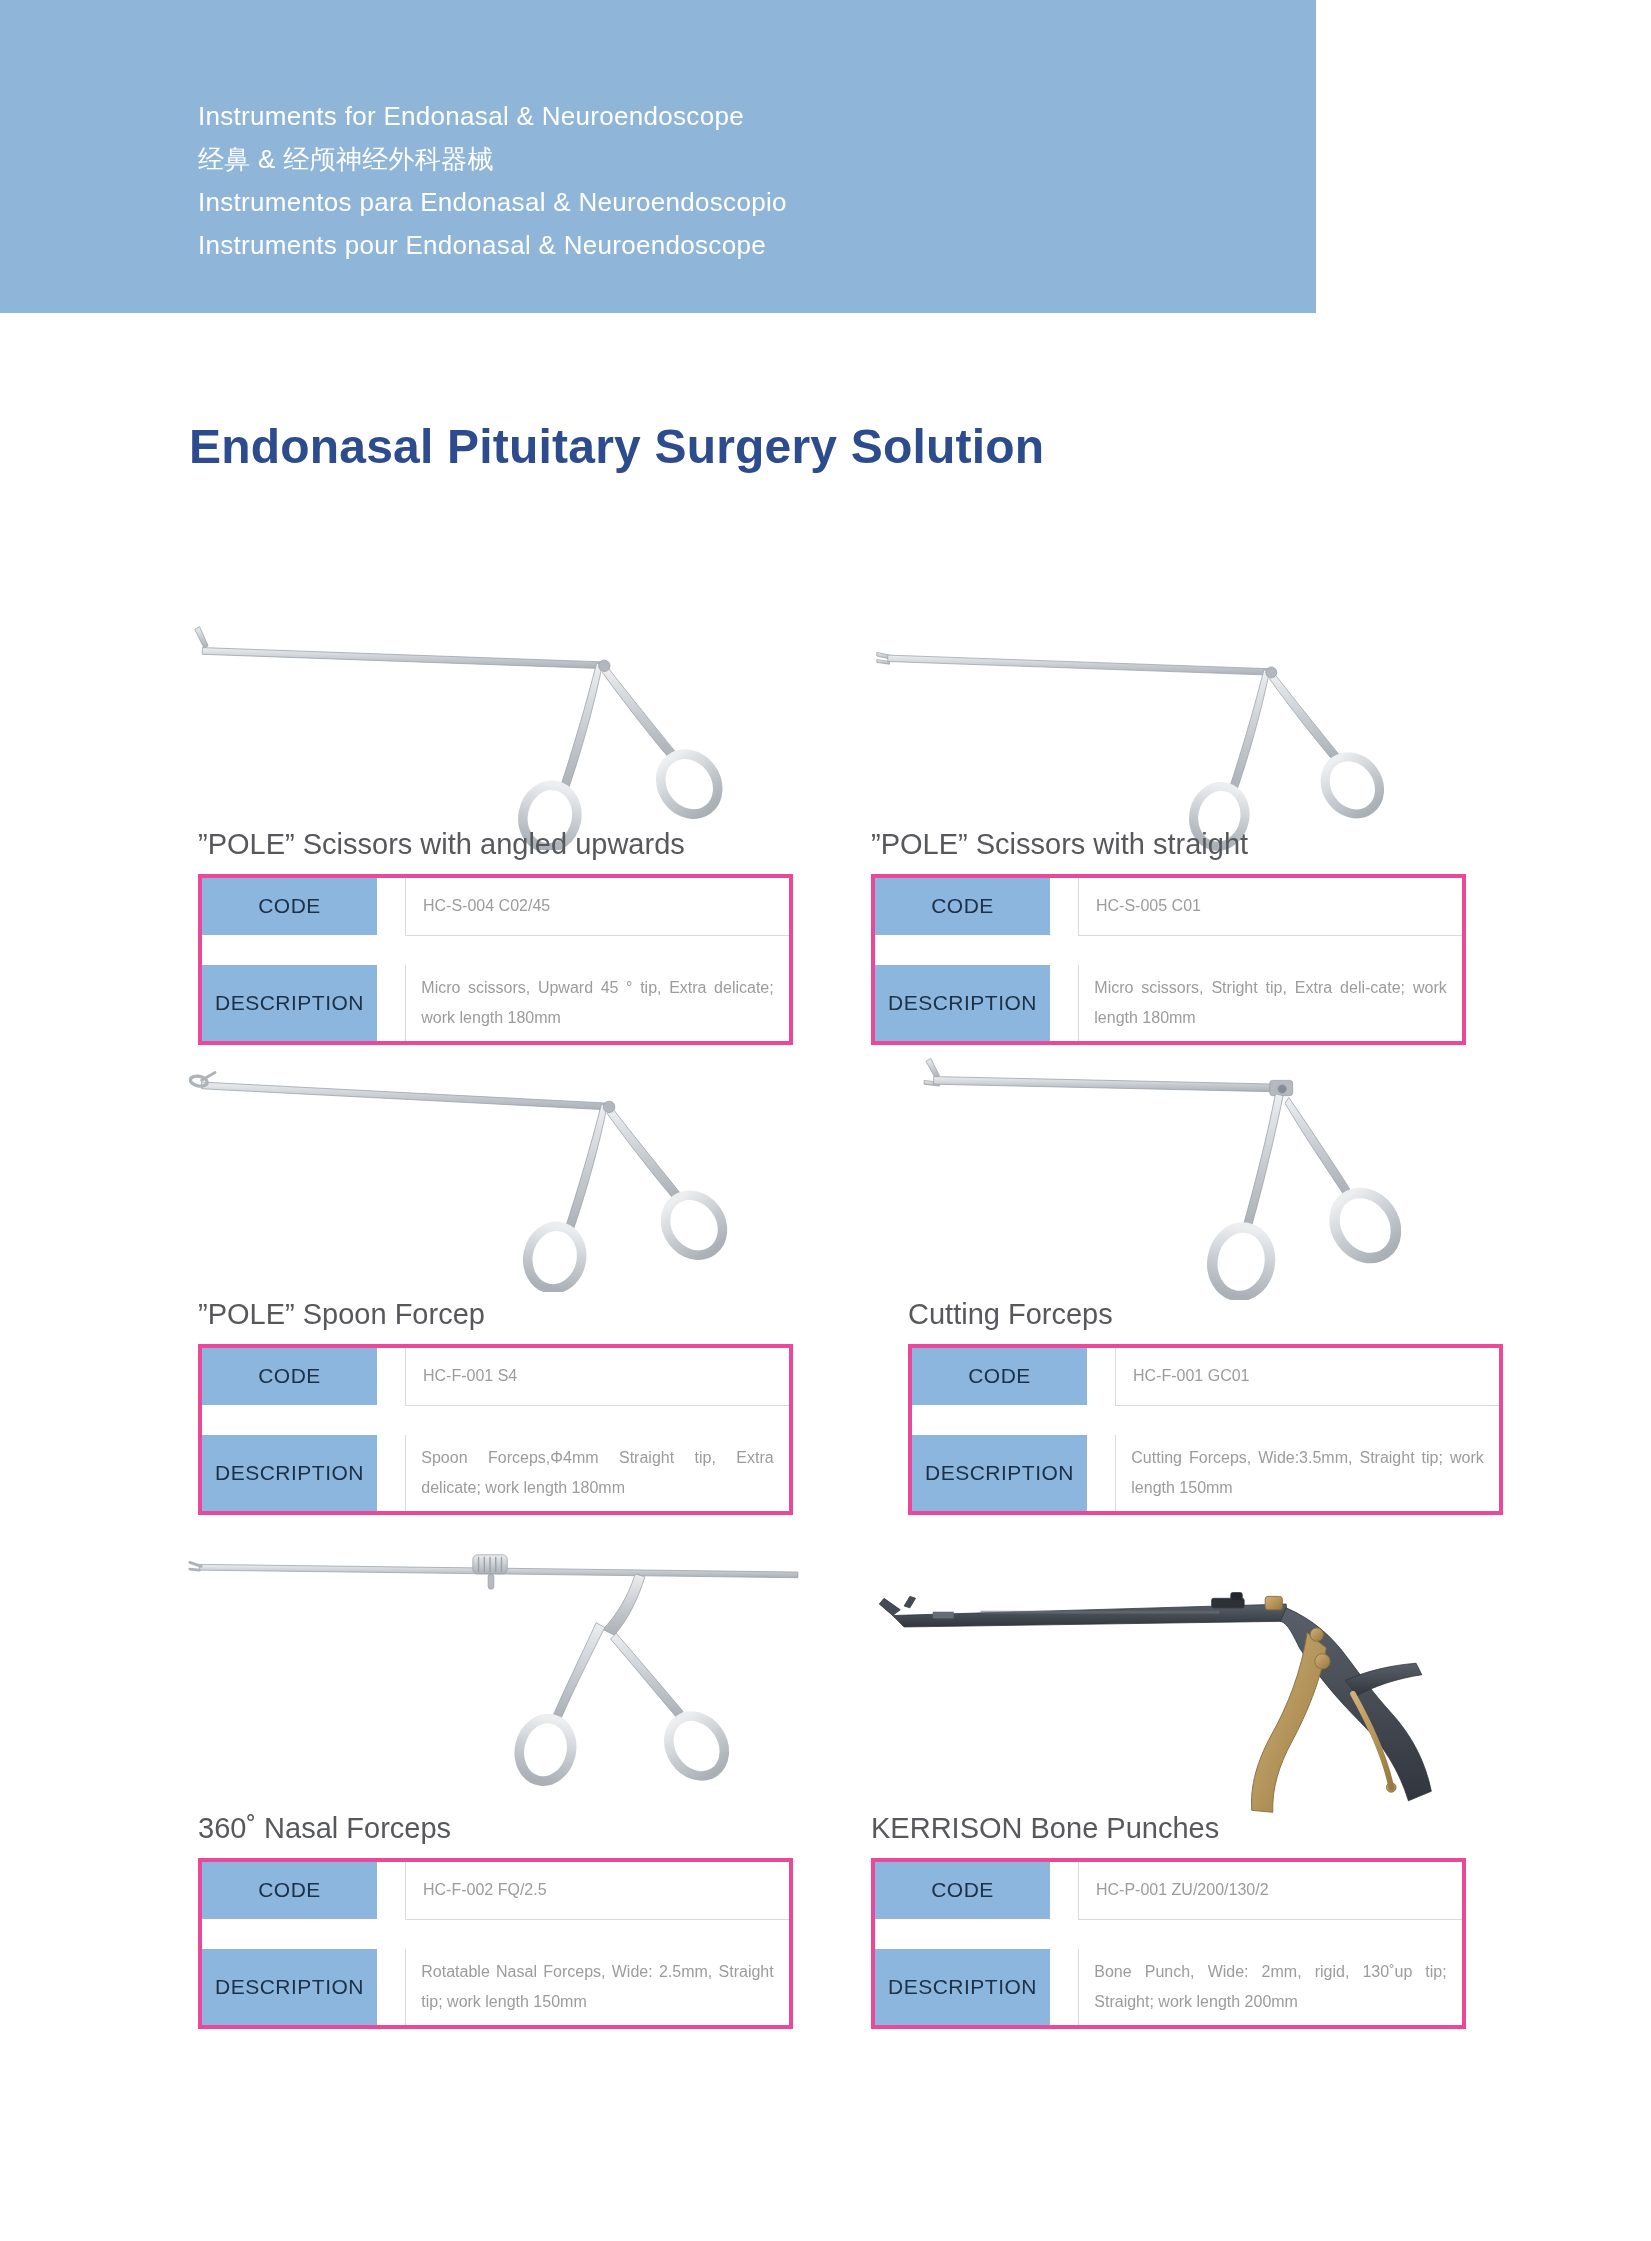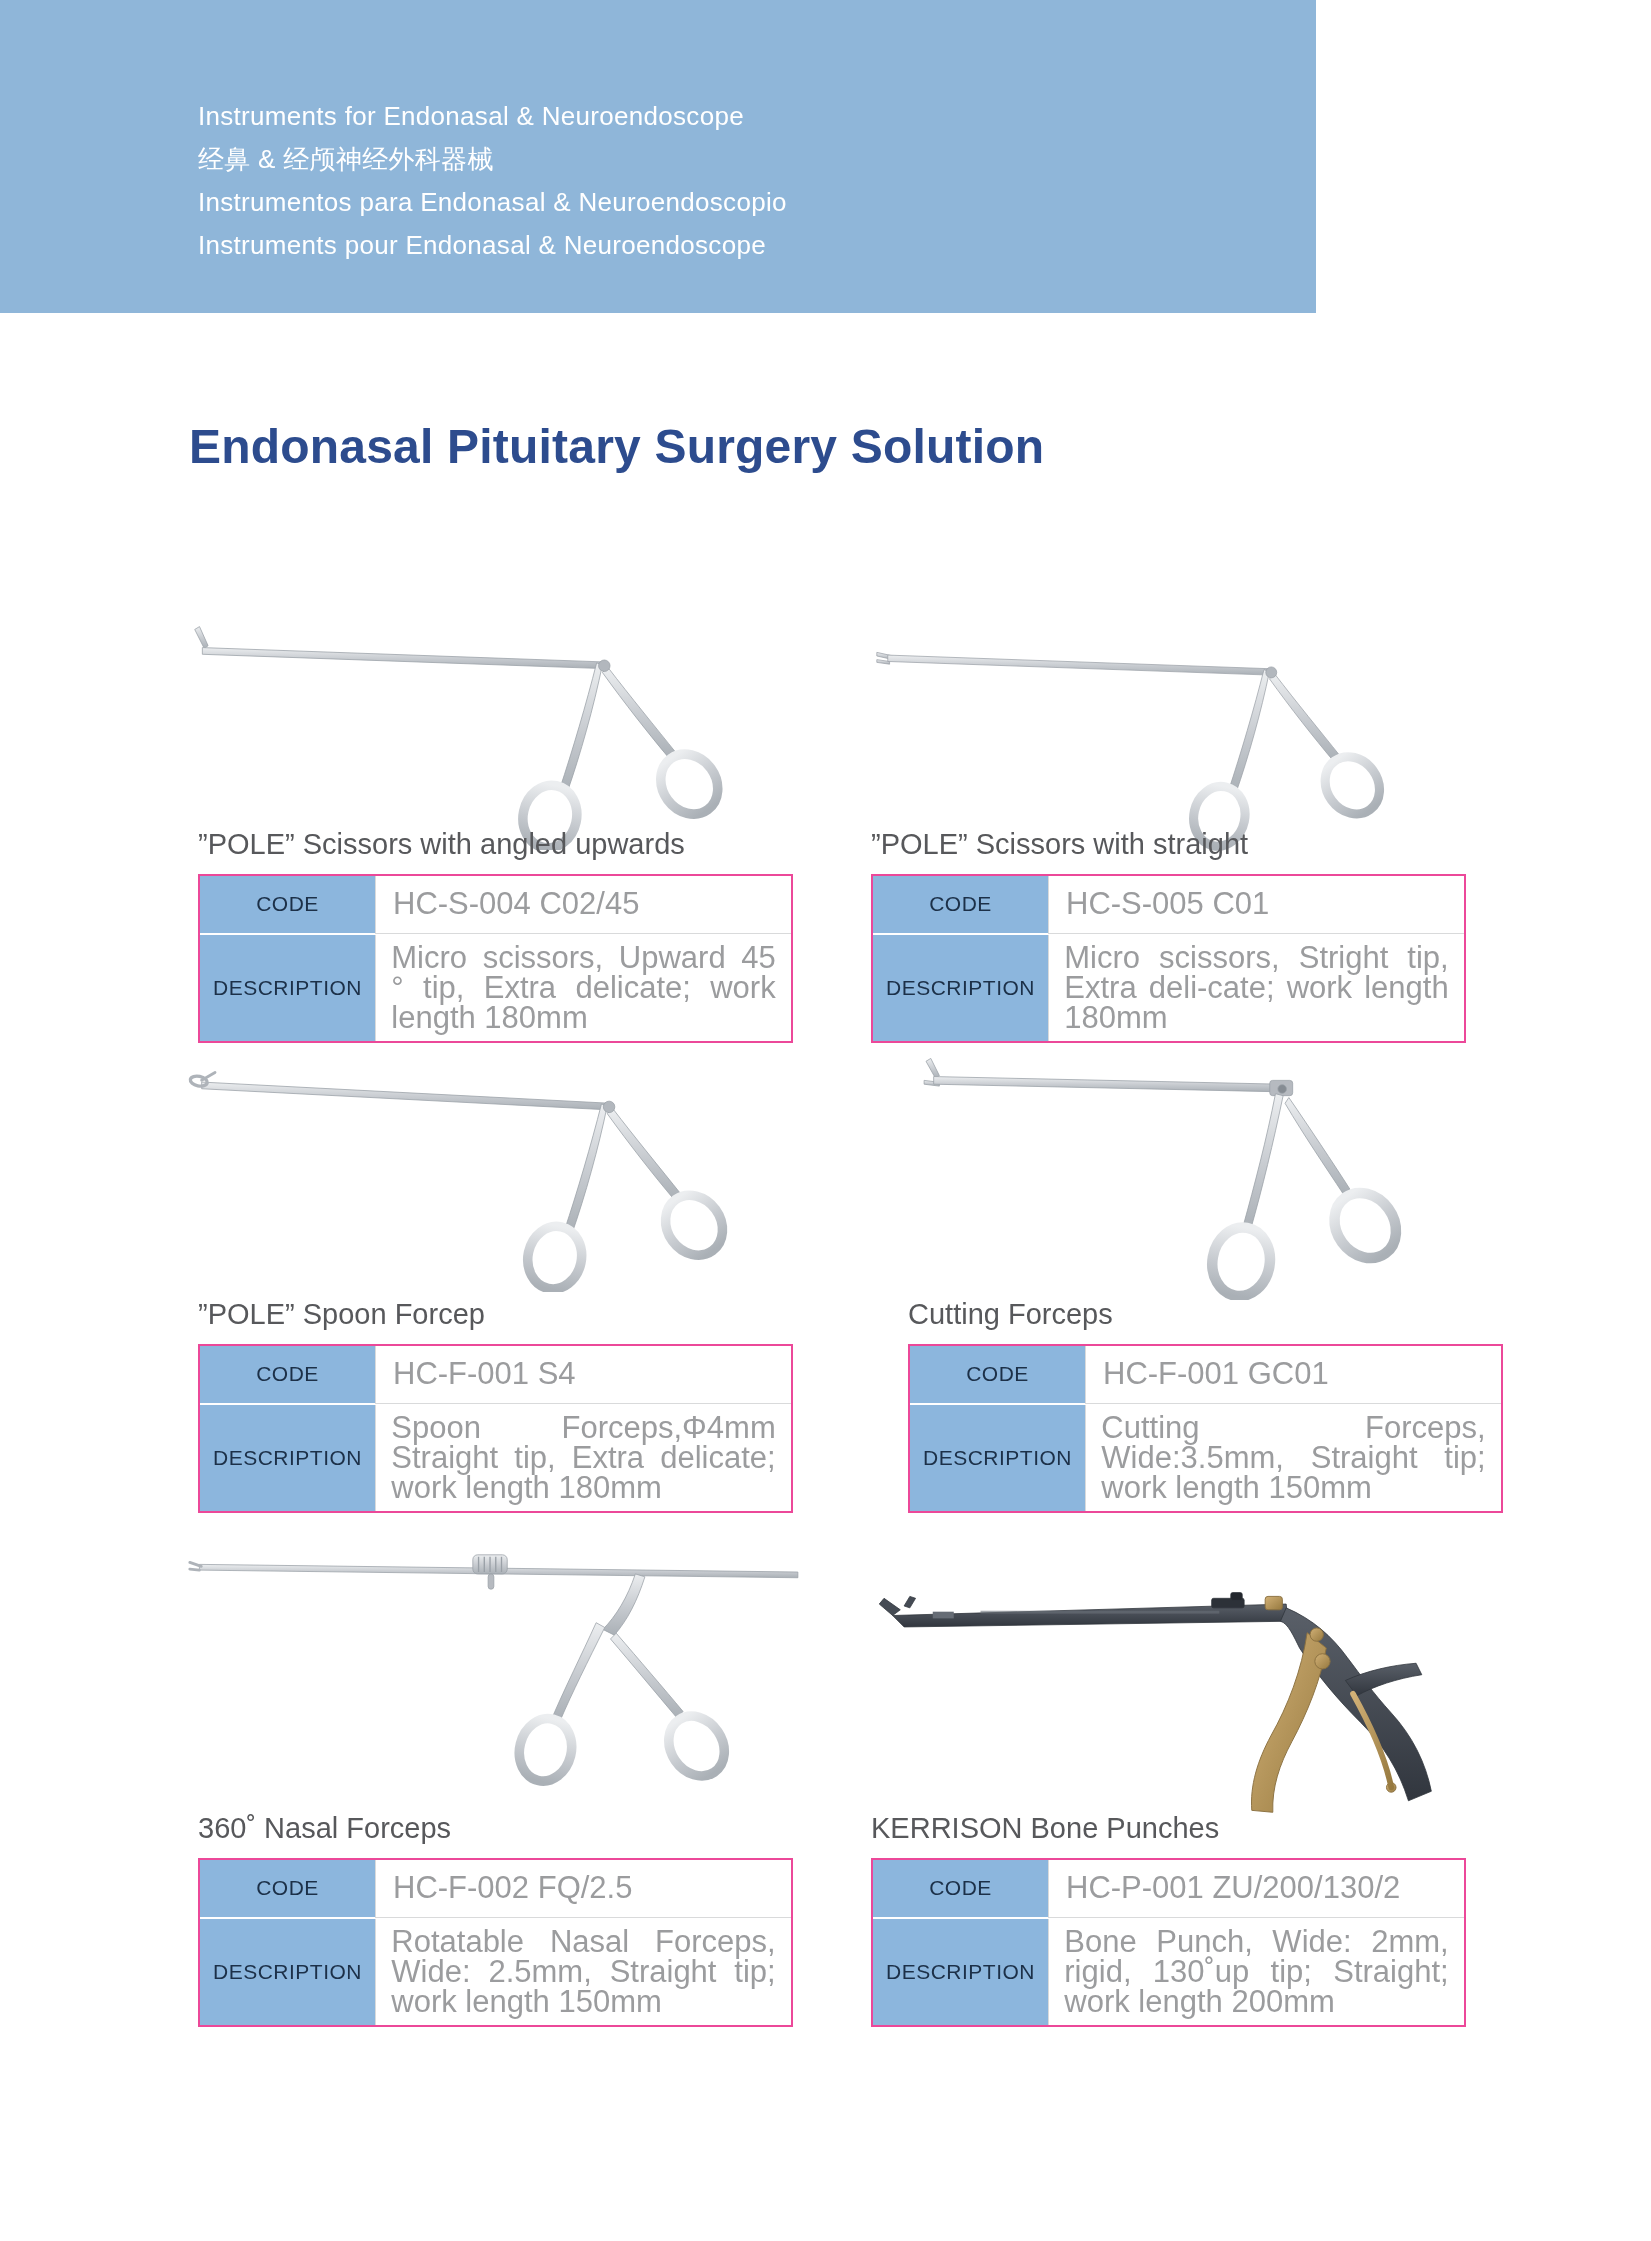--- a/index.html
+++ b/index.html
@@ -10,26 +10,26 @@
   
   .catalog-header{position:absolute;left:0;top:0;width:1316px;height:313px;background:#8fb6d9;}
   .header-lines{position:absolute;left:198px;top:95px;}
   .header-lines p{margin:0;font-size:26px;line-height:43px;color:#ffffff;font-weight:400;letter-spacing:0.3px;}
   
   .page-title{position:absolute;left:189px;top:419px;margin:0;font-size:48px;line-height:55px;
     font-weight:600;color:#2d4c8e;letter-spacing:0.2px;text-align:right;}
   
   .p-cell{position:absolute;width:595px;}
   .p-name{font-size:29px;line-height:32.5px;color:#57585b;font-weight:500;margin:0 0 13.4px 0;}
-  .p-table{display:grid;grid-template-columns:175px 1fr;border:2px solid #ec4899;background:#fff;}
+  .p-table{display:grid;grid-template-columns:175px 1fr;border:4px solid #ec4899;background:#fff;gap:28px;}
   .cell-label{background:#8cb6dd;color:#1c3048;display:flex;align-items:center;justify-content:center;
     font-size:21px;font-weight:500;letter-spacing:0.5px;}
   .lbl-code{height:57px;border-bottom:2.9px solid #ffffff;}
   .lbl-desc{min-height:69px;}
-  .cell-value{color:#9b9c9e;font-size:31px;border-left:1px solid #d9dadb;display:flex;align-items:center;}
+  .cell-value{color:#9b9c9e;font-size:16px;border-left:1px solid #d9dadb;display:flex;align-items:center;}
   .val-code{height:57px;padding-left:17px;border-bottom:1px solid #d9dadb;}
   .val-desc{min-height:69px;padding:7.6px 15.3px;line-height:30px;text-align:justify;display:block;
     box-sizing:border-box;padding-top:8.6px;}
   
   .instrument{position:absolute;}
   .instrument svg{display:block;width:100%;height:100%;}
   .defs-holder{position:absolute;width:0;height:0;overflow:hidden;}
 </style>
 </head>
 <body>

